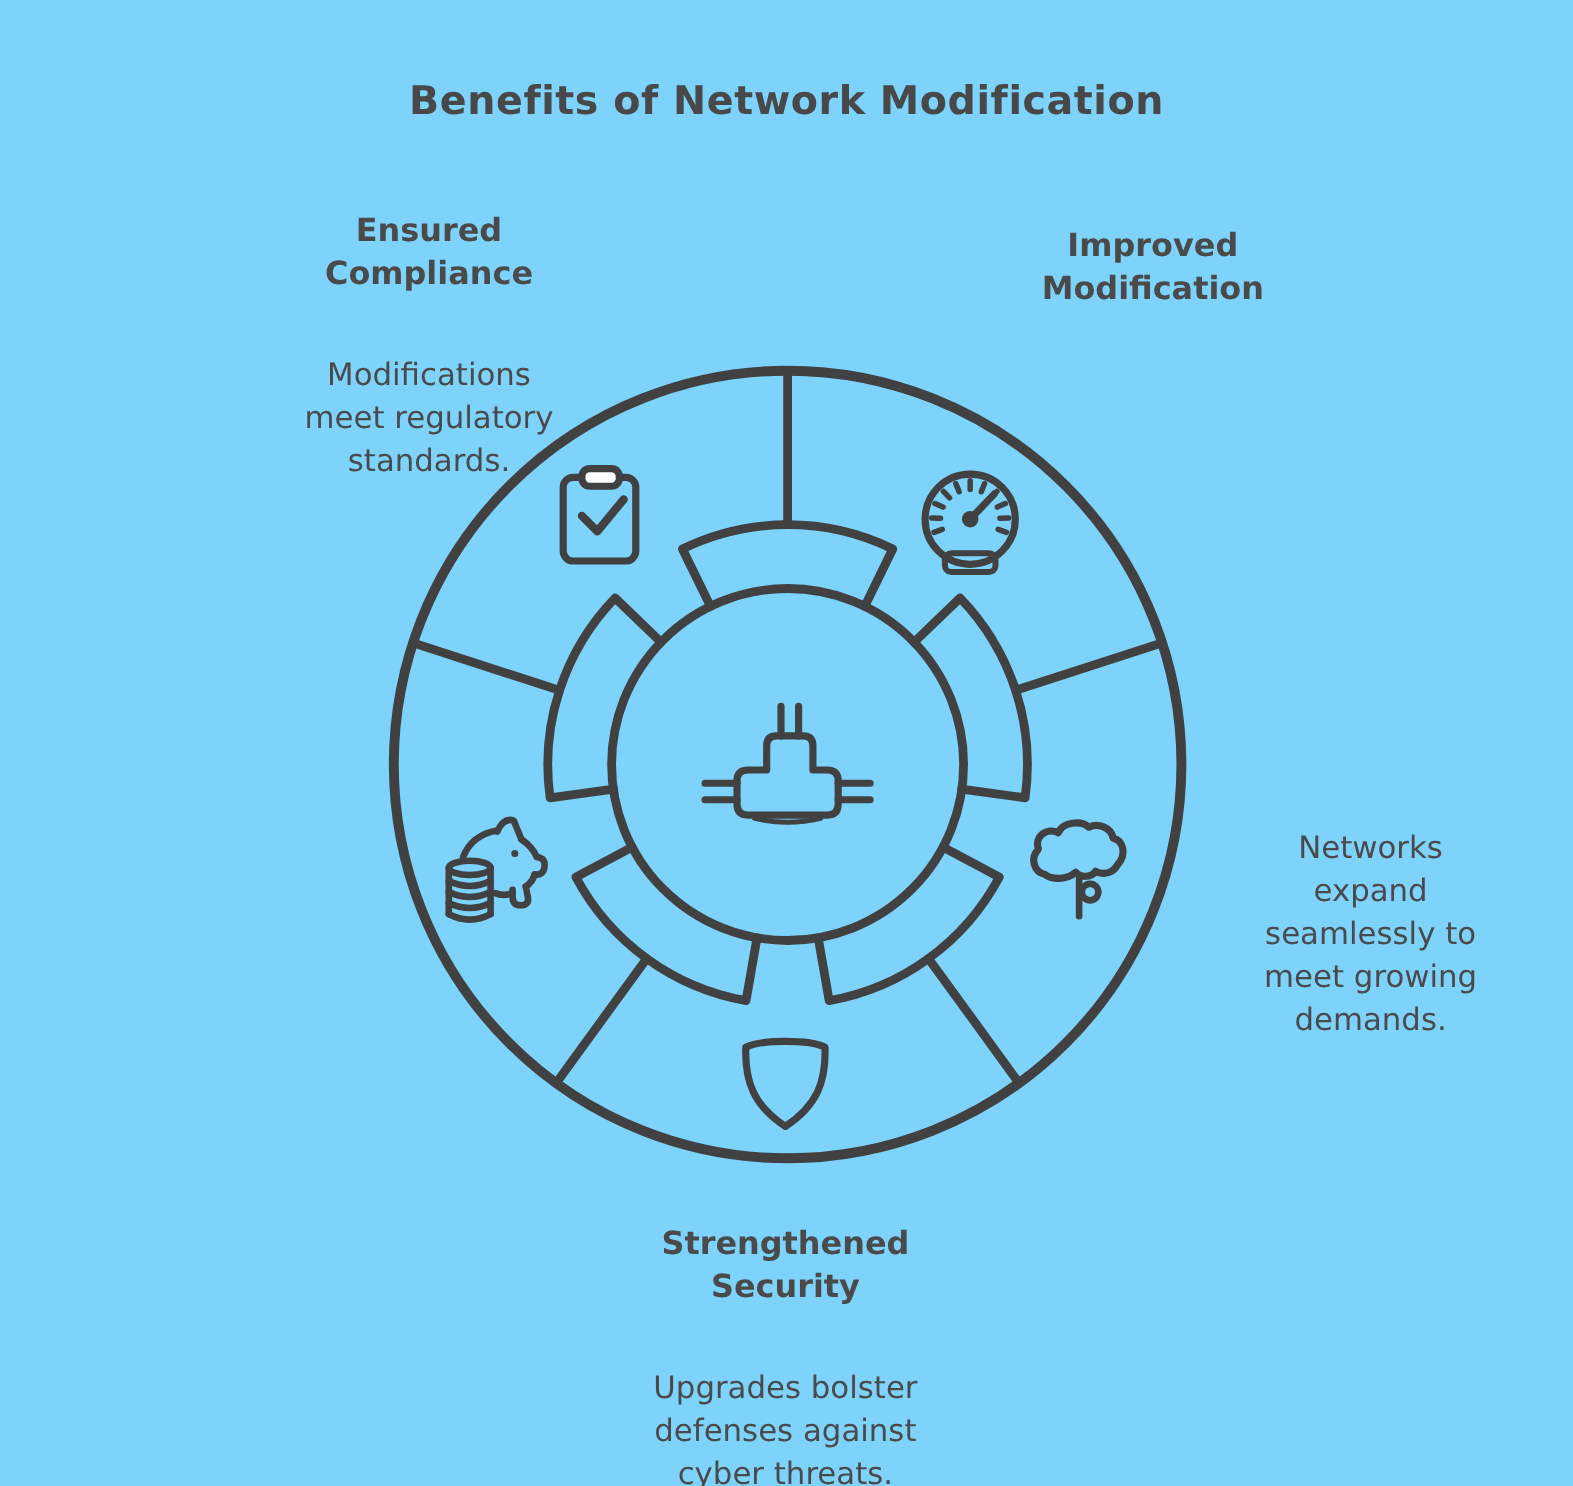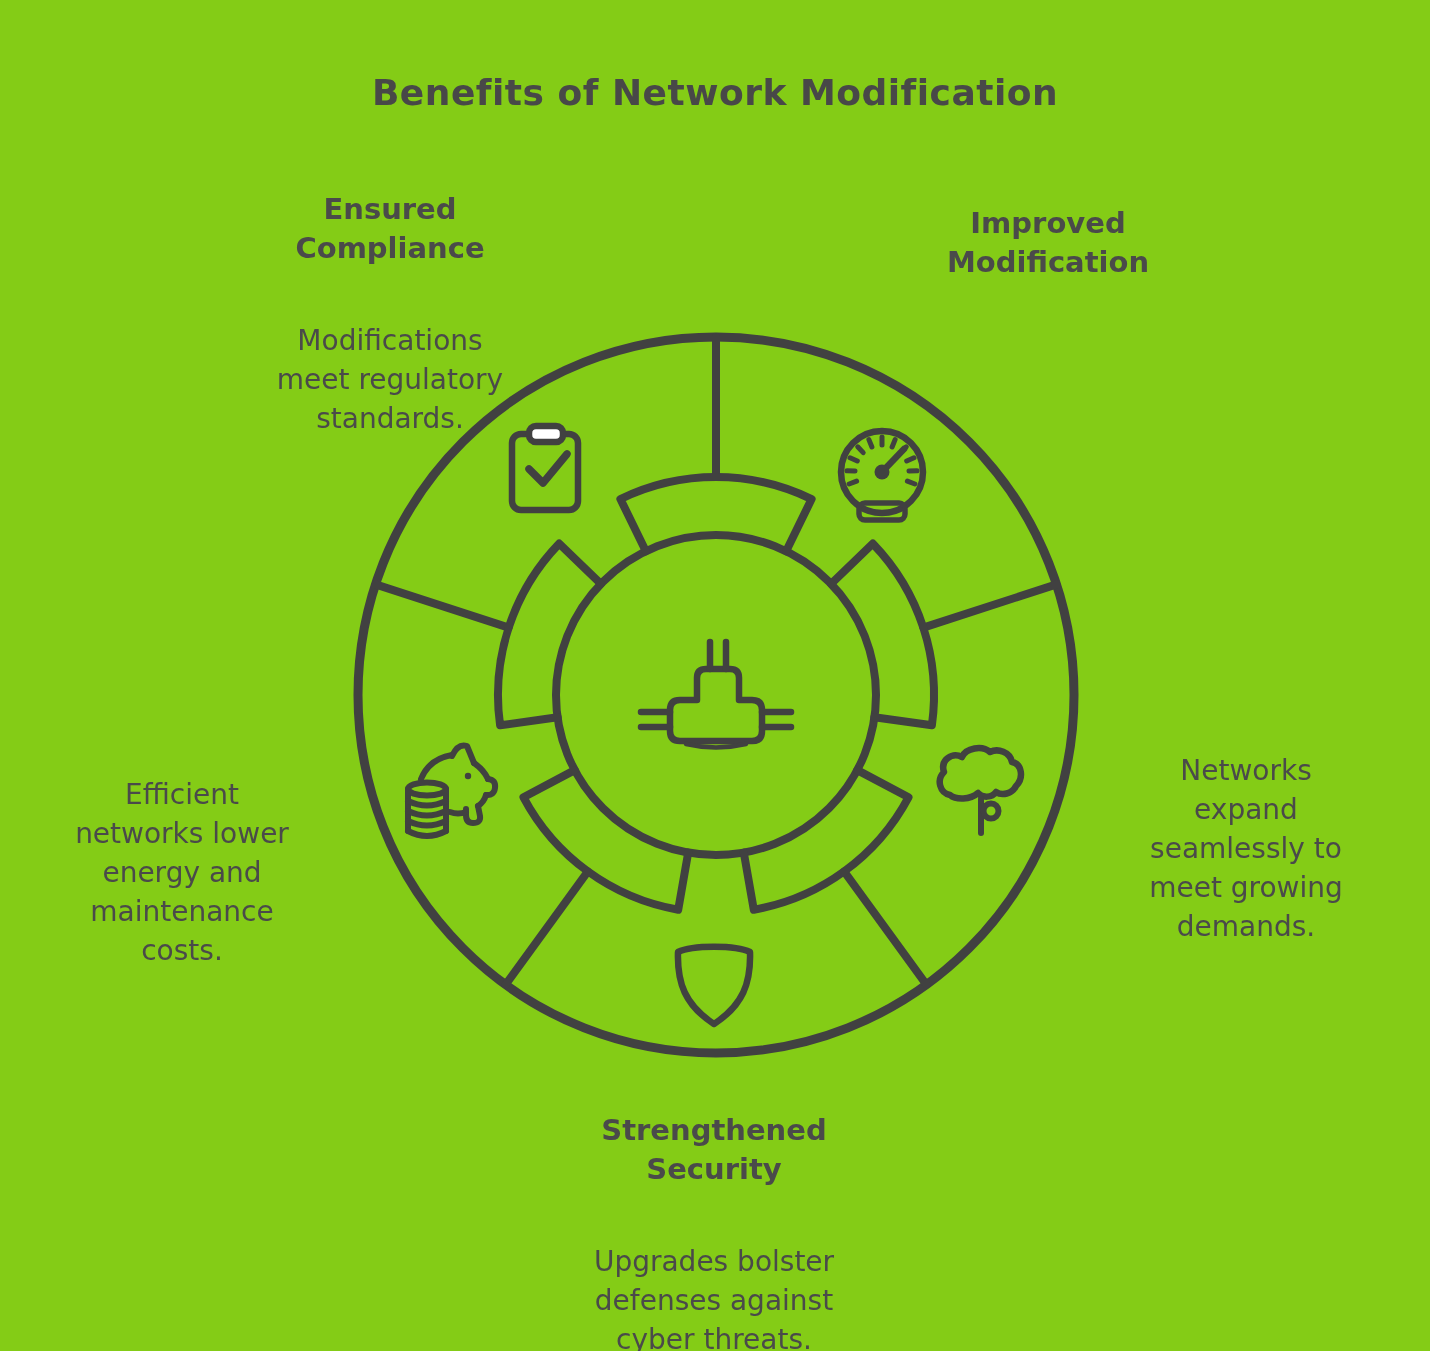--- a/index.html
+++ b/index.html
@@ -1,17 +1,17 @@
 <!DOCTYPE html>
 <html><head>
 <meta charset="utf-8">
 <style>
   html,body{margin:0;padding:0;background:#ffffff;}
   .stage{
-    position:relative;width:1430px;height:1351px;background:#84cc16;
+    position:relative;width:1430px;height:1351px;background:#7dd3fc;
     font-family:"DejaVu Sans","Liberation Sans",sans-serif;color:#4a4a4a;
     overflow:hidden;
   }
   .page-title{
     position:absolute;top:72px;left:0;width:100%;text-align:center;
     font-size:36px;font-weight:700;letter-spacing:.5px;margin:0;color:#484848;
   }
   .diagram-svg{position:absolute;left:0;top:0;}
   .seg-label{
     position:absolute;transform:translateX(-50%);
@@ -150,20 +150,15 @@
 
   <div class="seg-label" style="left:714px;top:1072px;">
     <div class="heading">Strengthened
 Security</div>
     <div class="body">Upgrades bolster
 defenses against
 cyber threats.</div>
   </div>
 
   <div class="seg-label costs" style="left:182px;top:716px;">
-    <div class="body">Efficient
-networks lower
-energy and
-maintenance
-costs.</div>
   </div>
 
 </div>
 
 </body></html>

